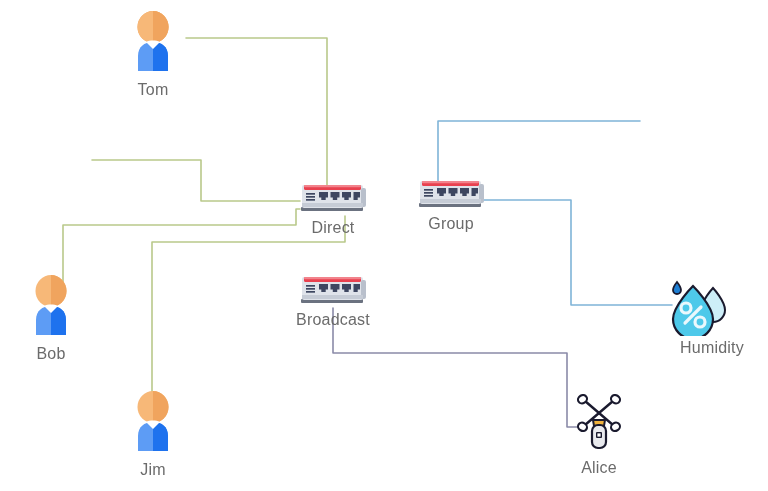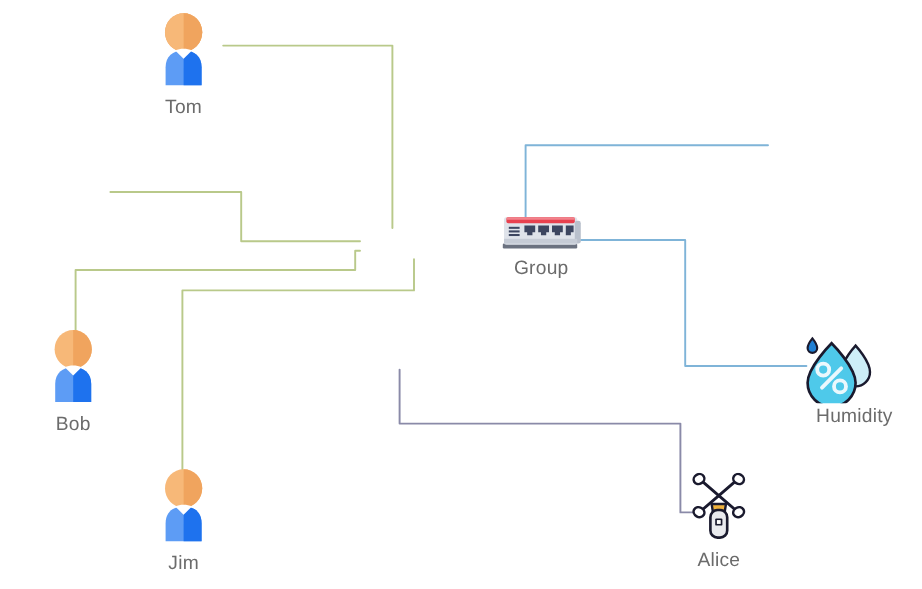--- a/index.html
+++ b/index.html
@@ -70,21 +70,21 @@
         <path d="M35 3 A15.5 16 0 0 1 35 35 Z" fill="#f0a45e"></path>
         <path d="M20 63 L20 48 C20 39 26 34 35 34 C44 34 50 39 50 48 L50 63 Z" fill="#5d9cf5"></path>
         <path d="M35 34 C44 34 50 39 50 48 L50 63 L35 63 Z" fill="#1e72ee"></path>
         <path d="M28 34 L35 41 L42 34 C40 33 37.5 32.6 35 32.6 C32.5 32.6 30 33 28 34 Z" fill="#ffffff"></path>
       </svg>
     </span>
     <span class="node-label" style="color: rgb(107, 107, 107);">Tom</span>
   </div>
 
 
-  <div class="node person" style="left: 26px; top: 272px;">
+  <div class="node person" style="left: 16px; top: 272px;">
     <span class="node-icon">
       <svg width="70" height="70" viewBox="0 0 70 70">
         <ellipse cx="35" cy="19" rx="15.5" ry="16" fill="#f7b878"></ellipse>
         <path d="M35 3 A15.5 16 0 0 1 35 35 Z" fill="#f0a45e"></path>
         <path d="M20 63 L20 48 C20 39 26 34 35 34 C44 34 50 39 50 48 L50 63 Z" fill="#5d9cf5"></path>
         <path d="M35 34 C44 34 50 39 50 48 L50 63 L35 63 Z" fill="#1e72ee"></path>
         <path d="M28 34 L35 41 L42 34 C40 33 37.5 32.6 35 32.6 C32.5 32.6 30 33 28 34 Z" fill="#ffffff"></path>
       </svg>
     </span>
     <span class="node-label" style="color: rgb(107, 107, 107);">Bob</span>
@@ -96,44 +96,88 @@
         <ellipse cx="35" cy="19" rx="15.5" ry="16" fill="#f7b878"></ellipse>
         <path d="M35 3 A15.5 16 0 0 1 35 35 Z" fill="#f0a45e"></path>
         <path d="M20 63 L20 48 C20 39 26 34 35 34 C44 34 50 39 50 48 L50 63 Z" fill="#5d9cf5"></path>
         <path d="M35 34 C44 34 50 39 50 48 L50 63 L35 63 Z" fill="#1e72ee"></path>
         <path d="M28 34 L35 41 L42 34 C40 33 37.5 32.6 35 32.6 C32.5 32.6 30 33 28 34 Z" fill="#ffffff"></path>
       </svg>
     </span>
     <span class="node-label" style="color: rgb(107, 107, 107);">Jim</span>
   </div>
 
-
-  <div class="node switch" style="left: 411px; top: 178px;">
+  <div class="node switch" style="left: 293px; top: 182px;">
     <span class="node-icon">
       <svg width="80" height="34" viewBox="0 0 80 34">
         <rect x="8" y="25" width="62" height="4" rx="1" fill="#6b7280"></rect>
         <rect x="9" y="3" width="61" height="23" rx="2" fill="#dfe3ea"></rect>
         <rect x="68" y="6" width="5" height="19" rx="2" fill="#b9c0cc"></rect>
         <rect x="11" y="3" width="57" height="5" rx="1.5" fill="#e8414f"></rect>
         <rect x="11" y="3" width="57" height="2.2" rx="1" fill="#f2838c"></rect>
         <rect x="9" y="21" width="61" height="4" fill="#c6ccd6"></rect>
         <rect x="13" y="11" width="9" height="1.7" fill="#3d4660"></rect>
         <rect x="13" y="14" width="9" height="1.7" fill="#3d4660"></rect>
         <rect x="13" y="17" width="9" height="1.7" fill="#3d4660"></rect>
         <g fill="#3d4660">
           <path d="M26 10 h9 v5.5 h-2.3 v2.6 h-4.4 v-2.6 H26 Z"></path>
           <path d="M37.5 10 h9 v5.5 h-2.3 v2.6 h-4.4 v-2.6 h-2.3 Z"></path>
           <path d="M49 10 h9 v5.5 h-2.3 v2.6 h-4.4 v-2.6 H49 Z"></path>
           <path d="M60.5 10 h6.5 v5.5 h-2.3 v2.6 h-4.2 Z"></path>
         </g>
       </svg>
     </span>
+    <span class="node-label" style="color: rgb(107, 107, 107);">Direct</span>
+  </div>
+
+  <div class="node switch" style="left: 411px; top: 178px;">
+    <span class="node-icon">
+      <svg width="80" height="34" viewBox="0 0 80 34">
+        <rect x="8" y="25" width="62" height="4" rx="1" fill="#6b7280"></rect>
+        <rect x="9" y="3" width="61" height="23" rx="2" fill="#dfe3ea"></rect>
+        <rect x="68" y="6" width="5" height="19" rx="2" fill="#b9c0cc"></rect>
+        <rect x="11" y="3" width="57" height="5" rx="1.5" fill="#e8414f"></rect>
+        <rect x="11" y="3" width="57" height="2.2" rx="1" fill="#f2838c"></rect>
+        <rect x="9" y="21" width="61" height="4" fill="#c6ccd6"></rect>
+        <rect x="13" y="11" width="9" height="1.7" fill="#3d4660"></rect>
+        <rect x="13" y="14" width="9" height="1.7" fill="#3d4660"></rect>
+        <rect x="13" y="17" width="9" height="1.7" fill="#3d4660"></rect>
+        <g fill="#3d4660">
+          <path d="M26 10 h9 v5.5 h-2.3 v2.6 h-4.4 v-2.6 H26 Z"></path>
+          <path d="M37.5 10 h9 v5.5 h-2.3 v2.6 h-4.4 v-2.6 h-2.3 Z"></path>
+          <path d="M49 10 h9 v5.5 h-2.3 v2.6 h-4.4 v-2.6 H49 Z"></path>
+          <path d="M60.5 10 h6.5 v5.5 h-2.3 v2.6 h-4.2 Z"></path>
+        </g>
+      </svg>
+    </span>
     <span class="node-label" style="color: rgb(107, 107, 107);">Group</span>
   </div>
 
+  <div class="node switch" style="left: 293px; top: 274px;">
+    <span class="node-icon">
+      <svg width="80" height="34" viewBox="0 0 80 34">
+        <rect x="8" y="25" width="62" height="4" rx="1" fill="#6b7280"></rect>
+        <rect x="9" y="3" width="61" height="23" rx="2" fill="#dfe3ea"></rect>
+        <rect x="68" y="6" width="5" height="19" rx="2" fill="#b9c0cc"></rect>
+        <rect x="11" y="3" width="57" height="5" rx="1.5" fill="#e8414f"></rect>
+        <rect x="11" y="3" width="57" height="2.2" rx="1" fill="#f2838c"></rect>
+        <rect x="9" y="21" width="61" height="4" fill="#c6ccd6"></rect>
+        <rect x="13" y="11" width="9" height="1.7" fill="#3d4660"></rect>
+        <rect x="13" y="14" width="9" height="1.7" fill="#3d4660"></rect>
+        <rect x="13" y="17" width="9" height="1.7" fill="#3d4660"></rect>
+        <g fill="#3d4660">
+          <path d="M26 10 h9 v5.5 h-2.3 v2.6 h-4.4 v-2.6 H26 Z"></path>
+          <path d="M37.5 10 h9 v5.5 h-2.3 v2.6 h-4.4 v-2.6 h-2.3 Z"></path>
+          <path d="M49 10 h9 v5.5 h-2.3 v2.6 h-4.4 v-2.6 H49 Z"></path>
+          <path d="M60.5 10 h6.5 v5.5 h-2.3 v2.6 h-4.2 Z"></path>
+        </g>
+      </svg>
+    </span>
+    <span class="node-label" style="color: rgb(107, 107, 107);">Broadcast</span>
+  </div>
 
 
   <div class="node sensor" style="left: 655px; top: 274px;">
     <span class="node-icon">
       <svg width="86" height="62" viewBox="0 0 86 62">
         <path d="M58 14 C58 14 70 27 70 36 a12 12 0 0 1 -24 0 C46 27 58 14 58 14 Z" fill="#cdeef8" stroke="#1a1a2e" stroke-width="2"></path>
         <path d="M22 8 C22 8 26 13 26 16 a4 4 0 0 1 -8 0 C18 13 22 8 22 8 Z" fill="#1e7fd4" stroke="#1a1a2e" stroke-width="1.8"></path>
         <path d="M38 12 C38 12 58 32 58 45 a20 20 0 0 1 -40 0 C18 32 38 12 38 12 Z" fill="#4ec9ea" stroke="#1a1a2e" stroke-width="2.2"></path>
         <g stroke="#eaf8fd" stroke-width="3.2" fill="none" stroke-linecap="round">
           <path d="M30 49 L46 33"></path>

